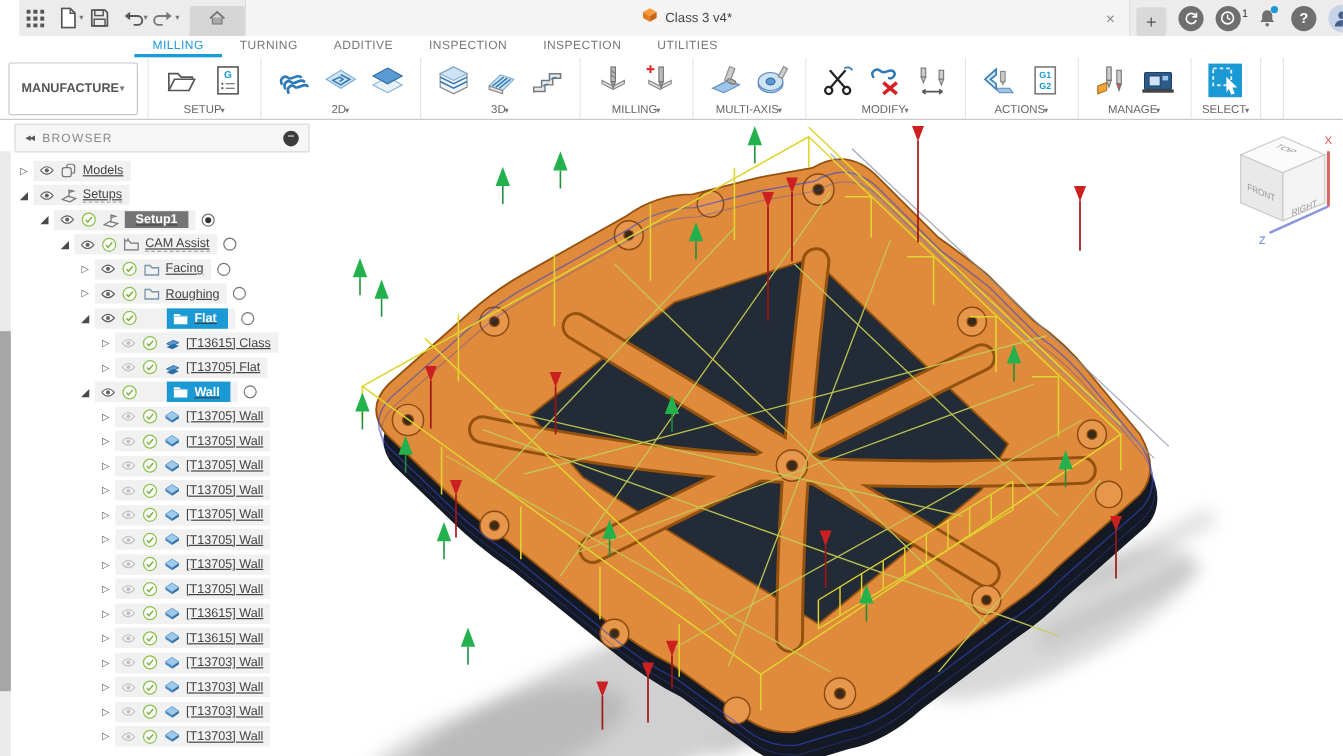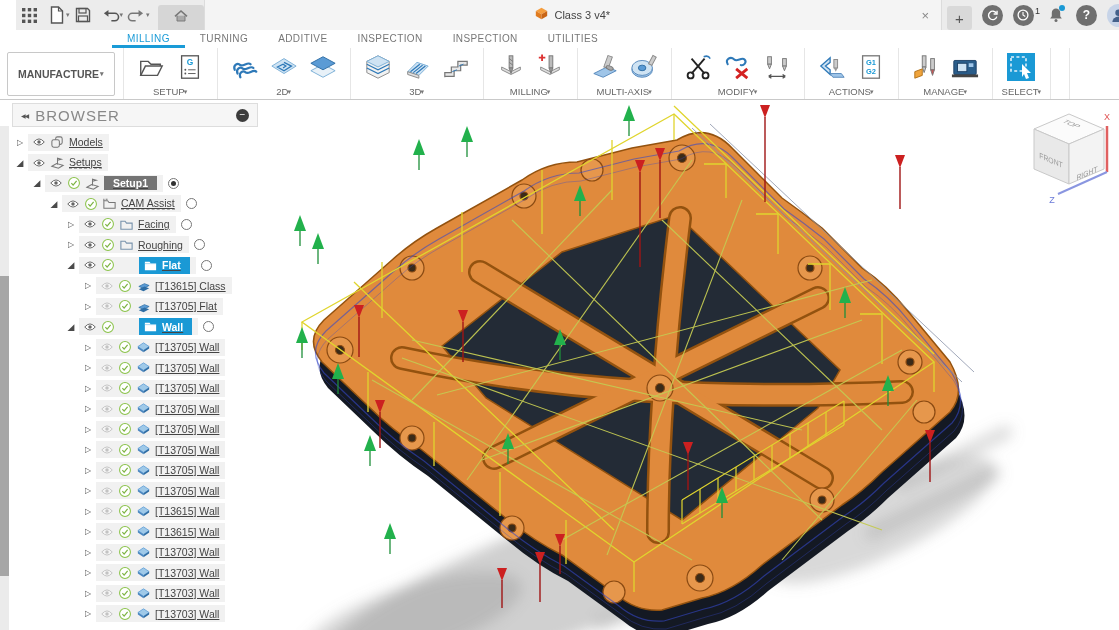--- a/index.html
+++ b/index.html
@@ -34,21 +34,21 @@
   .tb-icons { display:flex; gap:3px; height:36px; align-items:center; }
   .tb-btn { width:36px; height:34px; display:flex; align-items:center; justify-content:center; }
   .tb-btn svg { display:block; }
   .tb-label { display:flex; align-items:center; gap:3px; font-size:9.5px; color:#666; margin-top:1px; }
 
   
   .browser { position:absolute; left:0; top:100px; width:262px; bottom:0; background:#fff; z-index:3; }
   .b-scroll { position:absolute; left:0; top:26px; bottom:0; width:9px; background:#ebebeb; }
   .b-thumb { position:absolute; left:0; top:150px; height:300px; width:9px; background:#a6a6a6; }
   .b-header { height:24px; margin:3px 4px 2px 12px; background:#f6f6f6; border:1px solid #ddd; display:flex; align-items:center; padding:0 8px; gap:7px; }
-  .b-title { font-size:15px; letter-spacing:1px; color:#888; }
+  .b-title { font-size:10px; letter-spacing:1px; color:#888; }
   .b-collapse { font-size:6px; color:#555; letter-spacing:-1px; }
   .b-minus { margin-left:auto; width:13px; height:13px; border-radius:50%; background:#3c3c3c; color:#fff; font-size:10px; line-height:12px; text-align:center; }
   .tree { margin-left:12px; padding-top:3px; }
   .trow { height:20.5px; display:flex; align-items:center; font-size:10.5px; color:#444; }
   .twisty { width:12px; text-align:center; color:#555; font-size:8px; flex:none; margin-right:2px; }
   .twisty.exp { font-size:9px; color:#4a4a4a; }
   .rbody { display:flex; align-items:center; gap:4px; background:#f1f1f1; height:17px; padding:0 6px 0 4px;text-decoration:underline; }
   .rbody .icn { display:flex; }
   .eye.dim { opacity:.32; }
   .lbl.dashed { border-bottom:1px dashed #aaa; }

